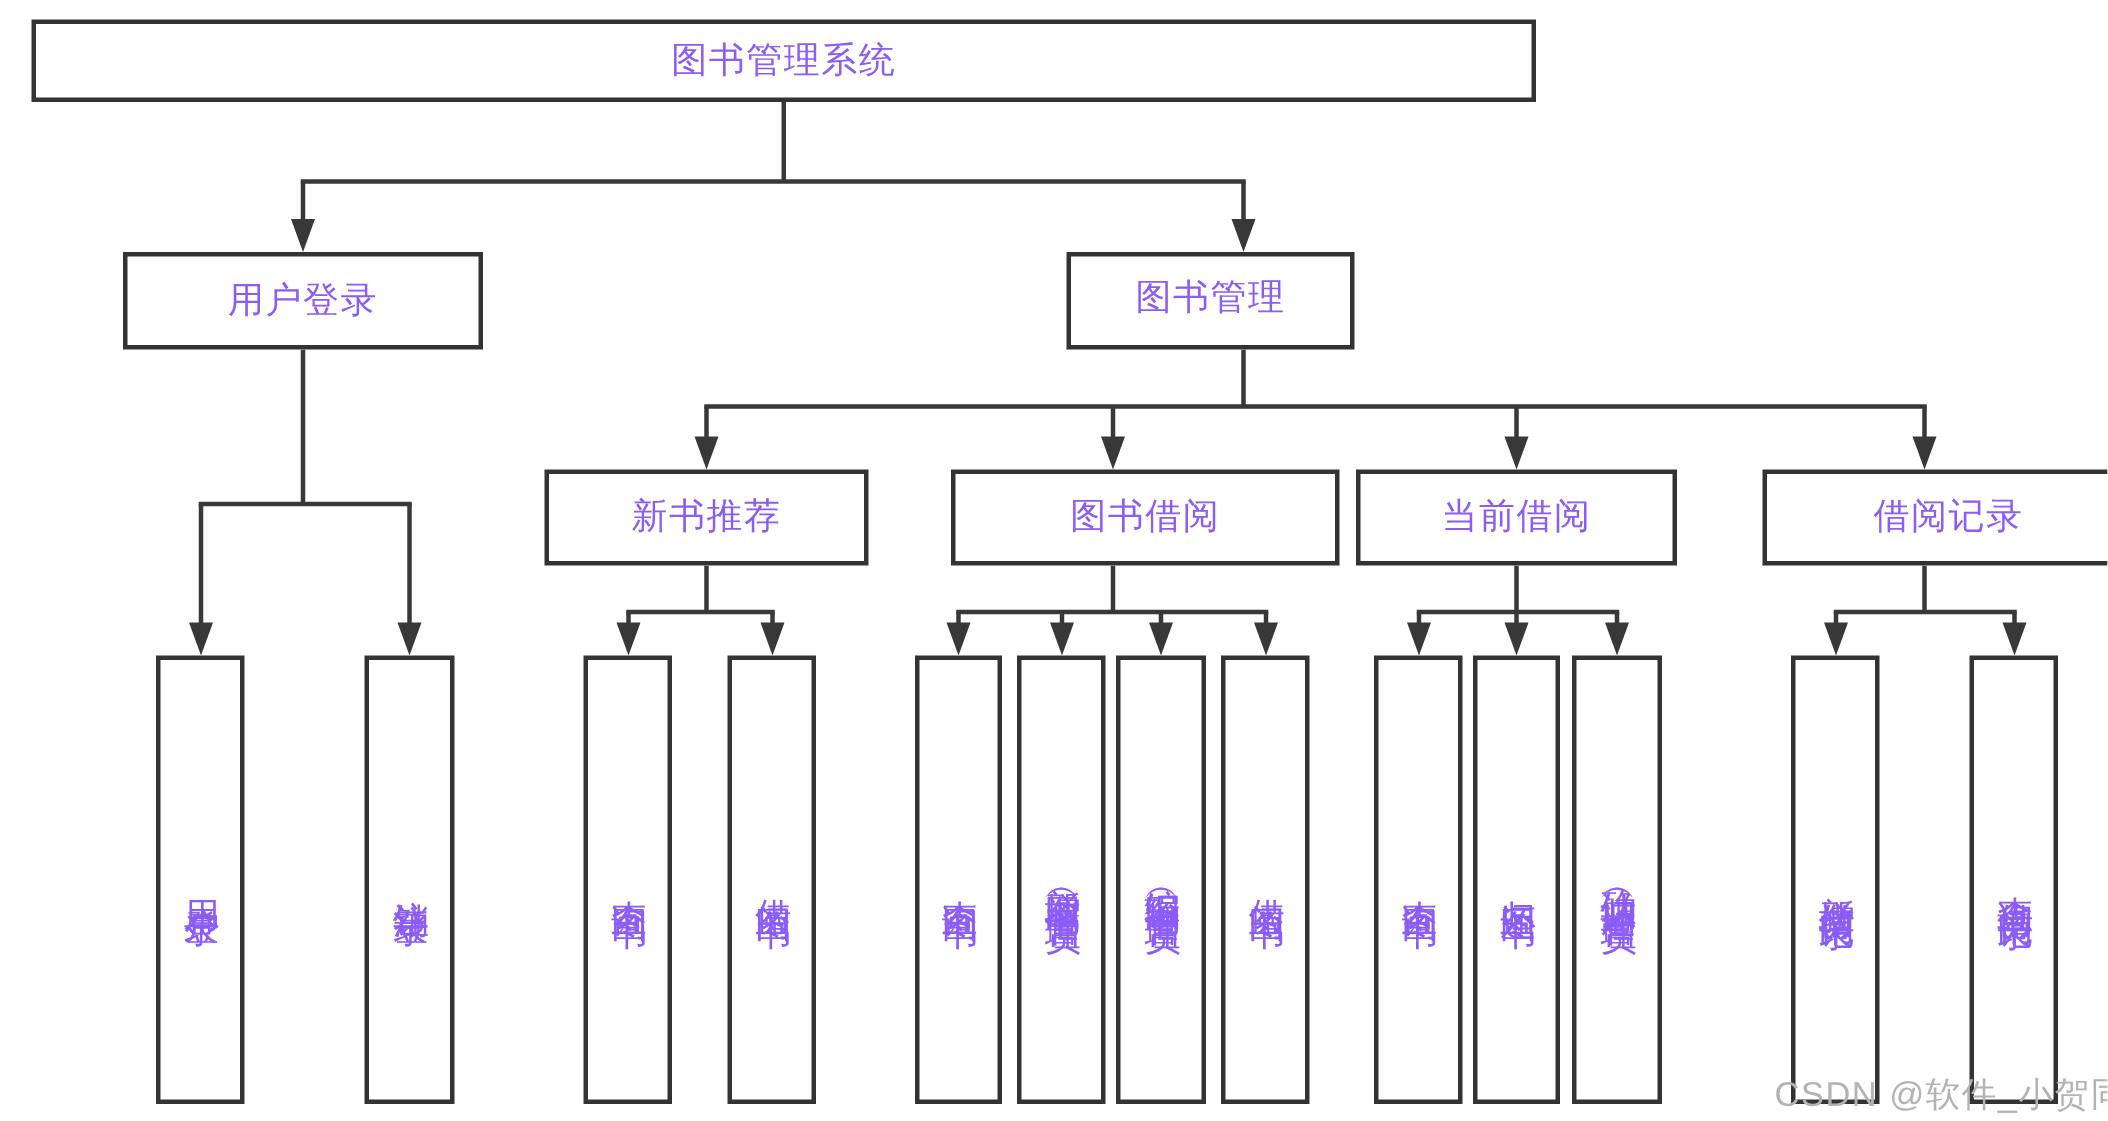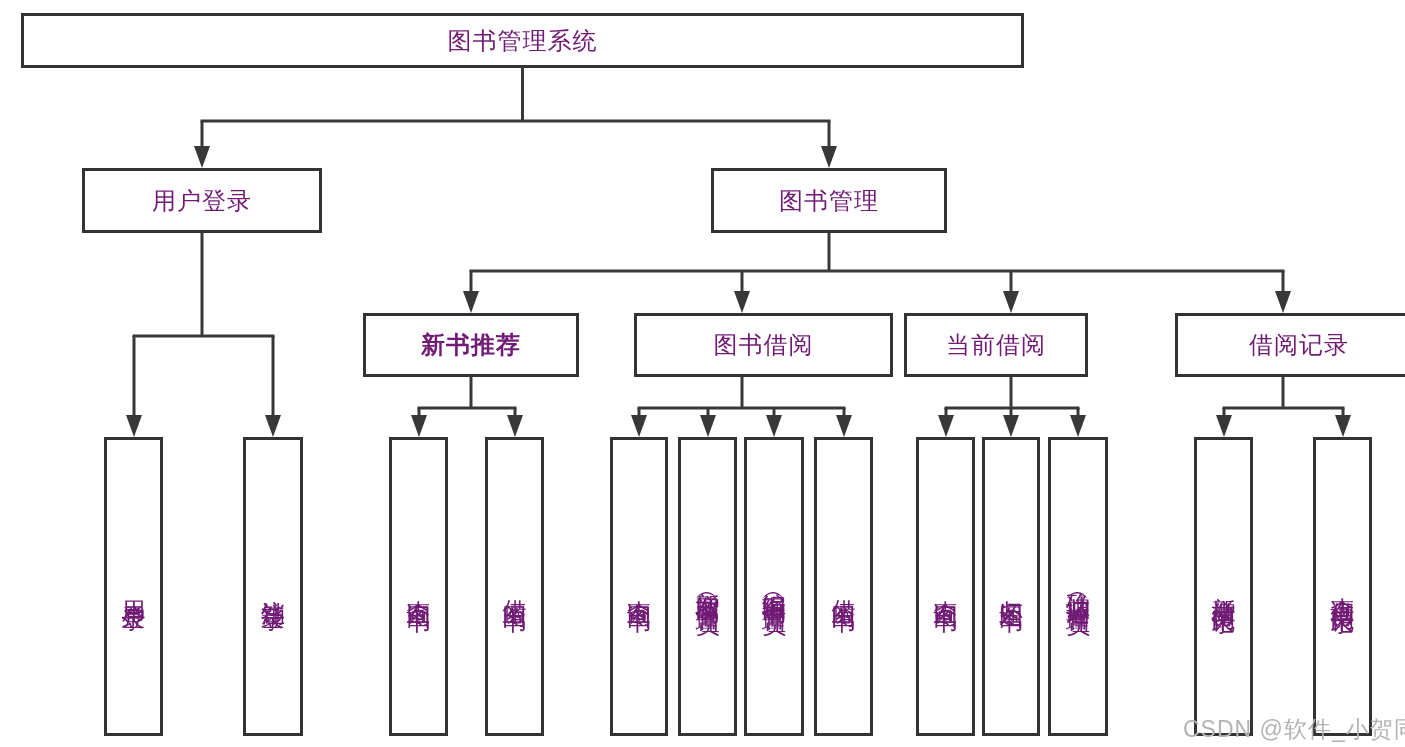--- a/index.html
+++ b/index.html
@@ -19,21 +19,21 @@
     position: absolute;
     left: 0; top: 0;
     width: 1405px; height: 747px;
     pointer-events: none;
   }
   .node {
     position: absolute;
     box-sizing: border-box;
     background: #ffffff;
     border: 3px solid #333333;
-    color: #701a75;
+    color: #8b5cf6;
     display: flex;
     align-items: center;
     justify-content: center;
     text-align: center;
     font-size: 24px;
     line-height: 1;
     letter-spacing: 1px;
     z-index: 2;
   }
   .node.root   { left: 21px;  top: 13px;  width: 1003px; height: 55px; }
@@ -115,25 +115,25 @@
       <path d="M 1070 415 L 1086 415 L 1078 437 Z" fill="#383838"></path>
       <line x1="1224" y1="408" x2="1224" y2="419" stroke="#383838" stroke-width="3"></line>
       <path d="M 1216 415 L 1232 415 L 1224 437 Z" fill="#383838"></path>
       <line x1="1343" y1="408" x2="1343" y2="419" stroke="#383838" stroke-width="3"></line>
       <path d="M 1335 415 L 1351 415 L 1343 437 Z" fill="#383838"></path>
     </svg>
 
   <div class="node root">图书管理系统</div>
 
   <div class="node lvl2" style="left:82px;width:240px;">用户登录</div>
-  <div class="node lvl2" style="left:711px;width:236px;">图书管理</div>
+  <div class="node lvl2" style="left:711px;width:192px;font-family:Liberation Mono, monospace;">图书管理</div>
 
-  <div class="node lvl3" style="left:363px;width:216px;font-weight:bold;">新书推荐</div>
+  <div class="node lvl3" style="left:363px;width:216px;">新书推荐</div>
   <div class="node lvl3" style="left:634px;width:259px;">图书借阅</div>
-  <div class="node lvl3" style="left:904px;width:184px;">当前借阅</div>
+  <div class="node lvl3" style="left:904px;width:214px;">当前借阅</div>
   <div class="node lvl3" style="left:1175px;width:248px;">借阅记录</div>
 
   <div class="node leaf" style="left:104px;width:59px;">用户登录</div>
   <div class="node leaf" style="left:243px;width:60px;">注销登录</div>
   <div class="node leaf" style="left:389px;width:59px;">查询图书</div>
   <div class="node leaf" style="left:485px;width:59px;">借阅图书</div>
   <div class="node leaf" style="left:610px;width:58px;">查询图书</div>
   <div class="node leaf" style="left:678px;width:59px;">新增图书（管理员）</div>
   <div class="node leaf" style="left:744px;width:60px;">编辑图书（管理员）</div>
   <div class="node leaf" style="left:814px;width:59px;">借阅图书</div>

